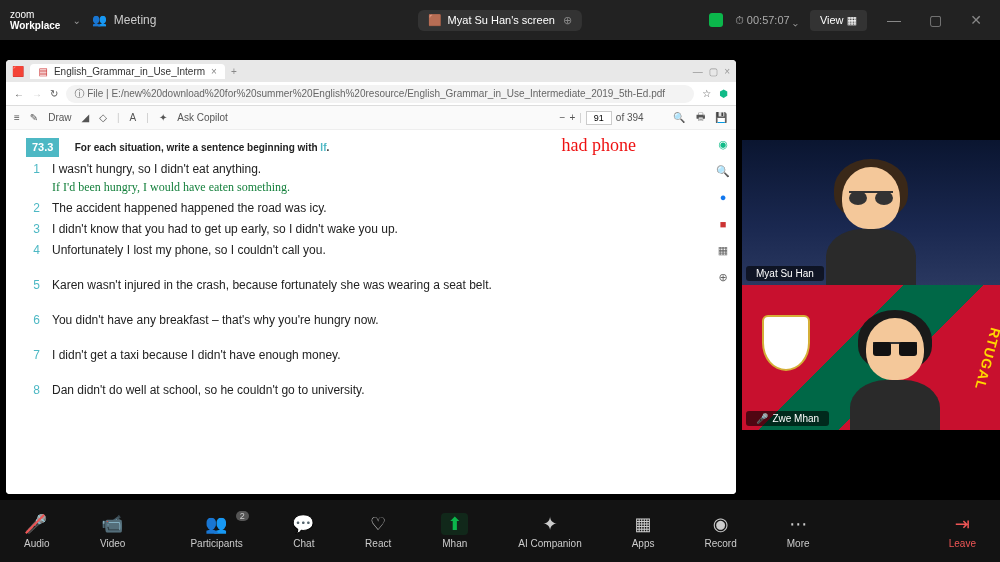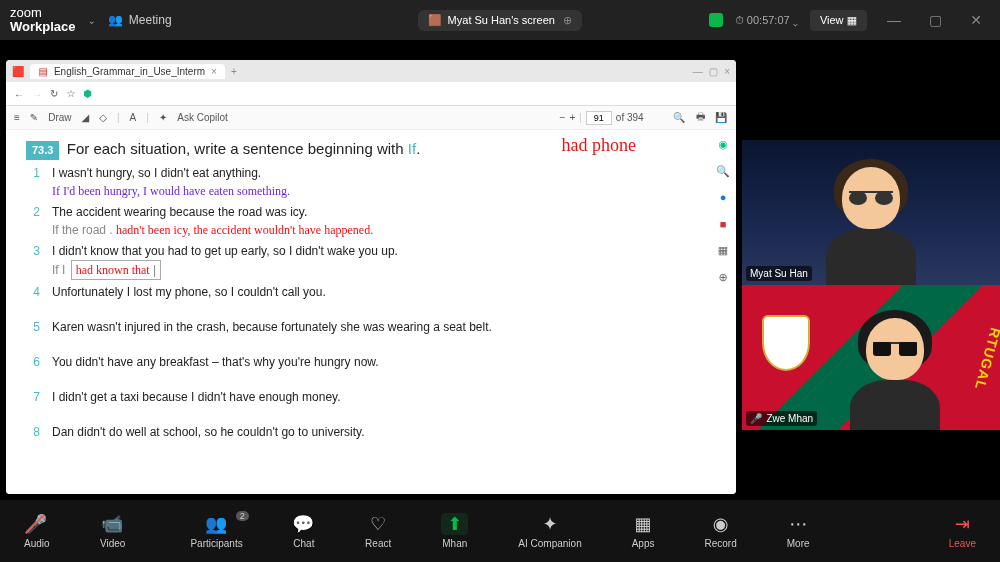--- a/index.html
+++ b/index.html
@@ -1,18 +1,18 @@
 <!DOCTYPE html>
 <html><head>
 <meta charset="utf-8">
 <style>
 *{margin:0;padding:0;box-sizing:border-box;font-family:"Segoe UI",Arial,sans-serif}
 body{width:1000px;height:562px;background:#1a1a1a;overflow:hidden;position:relative;color:#fff}
 .topbar{height:40px;background:#222;display:flex;align-items:center;padding:0 10px;gap:12px;font-size:12px}
-.logo{font-size:13px;line-height:1.1}
+.logo{font-size:10px;line-height:1.1}
 .logo b{font-weight:600}
 .chev{color:#999;font-size:10px}
 .meeting-btn{display:flex;align-items:center;gap:6px;color:#ccc}
 .topbar-center{position:absolute;left:50%;transform:translateX(-50%);display:flex;align-items:center;gap:8px;background:#333;border-radius:6px;padding:4px 10px;font-size:11px}
 .share-pill{display:flex;align-items:center;gap:6px}
 .topbar-right{margin-left:auto;display:flex;align-items:center;gap:12px}
 .shield{width:14px;height:14px;background:#0bb64b;border-radius:3px;display:inline-block}
 .timer{color:#aaa;font-size:11px}
 .view-btn{background:#333;padding:4px 10px;border-radius:4px;font-size:11px}
 .win-btn{color:#888;font-size:14px;padding:0 8px;cursor:pointer}
@@ -25,27 +25,27 @@
 .b-addr{height:24px;background:#fff;border-bottom:1px solid #ddd;display:flex;align-items:center;padding:0 8px;gap:8px;font-size:10px;color:#555}
 .b-url{flex:1;background:#f3f3f3;border-radius:10px;padding:2px 8px;color:#666}
 .b-tools{height:24px;background:#fafafa;border-bottom:1px solid #eee;display:flex;align-items:center;padding:0 8px;gap:10px;font-size:10px;color:#555}
 .b-tools .sep{color:#ccc}
 .page-ctrl{display:flex;align-items:center;gap:4px}
 .page-input{width:26px;height:14px;border:1px solid #ccc;font-size:9px;text-align:center}
 .doc{flex:1;background:#fff;overflow:hidden;position:relative;padding:6px 30px 6px 20px;color:#222;font-size:12px;line-height:1.5}
 .doc-right-icons{position:absolute;right:4px;top:0;bottom:0;width:18px;display:flex;flex-direction:column;align-items:center;gap:10px;padding-top:6px}
 .doc-right-icons span{font-size:11px;color:#666}
 .section-num{background:#4db8c4;color:#fff;padding:1px 6px;font-size:11px;font-weight:600;display:inline-block}
-.section-title{display:inline;font-size:15px;font-weight:400;margin-left:4px;color:#222}
+.section-title{display:inline;font-size:10px;font-weight:700;margin-left:12px;color:#222}
 .if{color:#4db8c4}
 .ex-line{display:flex;gap:12px;margin-top:3px}
 .ex-num{color:#4db8c4;width:14px;text-align:right;font-weight:500}
 .ex-text{flex:1;position:relative}
 .sub{color:#888;margin-left:26px;position:relative}
-.hand{font-family:"Segoe Script","Comic Sans MS",cursive;color:#6d28d9;font-size:12px}
+.hand{font-family:"Segoe Script","Comic Sans MS",cursive;color:#15803d;font-size:12px}
 .anno{position:absolute;color:#e11;font-family:"Segoe Script","Comic Sans MS",cursive;font-weight:500}
 .anno.top{top:2px;right:100px;font-size:18px}
 .underline{text-decoration-color:#e11}
 .typed-box{border:1px solid #aaa;background:#fff;padding:0 4px;display:inline-block;margin-left:2px}
 
 .videos{width:258px;background:#000;padding:0;display:flex;flex-direction:column;position:relative}
 .vid-toolbar{height:100px}
 .vid{width:100%;aspect-ratio:16/9;position:relative;overflow:hidden}
 .vid1{background:linear-gradient(180deg,#0a1530 0%,#1a2850 60%,#2a3860 100%)}
 .vid2{background:linear-gradient(135deg,#c8102e 0%,#c8102e 40%,#006847 40%,#006847 60%,#c8102e 60%)}
@@ -53,21 +53,21 @@
 .head{width:58px;height:62px;background:#f4c89a;border-radius:50% 50% 45% 45%;position:absolute;left:50%;top:8px;transform:translateX(-50%)}
 .hair1{width:74px;height:60px;background:#3a2818;border-radius:50% 50% 40% 40%;position:absolute;left:50%;top:0;transform:translateX(-50%)}
 .body1{width:90px;height:70px;background:#2a2a2a;border-radius:40% 40% 10% 10%;position:absolute;left:50%;bottom:-20px;transform:translateX(-50%)}
 .glasses{position:absolute;left:50%;top:32px;transform:translateX(-50%);width:44px;height:14px;border-top:2px solid #333}
 .glasses::before,.glasses::after{content:"";position:absolute;width:18px;height:14px;background:#333;border-radius:50%;top:-2px}
 .glasses::before{left:0}.glasses::after{right:0}
 .gl2::before,.gl2::after{border-radius:3px;background:#111}
 .hair2{background:#1a1a1a}
 .shield-logo{position:absolute;left:20px;top:30px;width:48px;height:56px;background:#fff;border-radius:6px 6px 50% 50%;border:2px solid #d4af37}
 .vert-text{position:absolute;right:4px;top:10px;bottom:10px;width:30px;color:#ffd700;font-weight:800;font-size:14px;writing-mode:vertical-rl;transform:rotate(15deg);text-align:center;letter-spacing:1px}
-.name-tag{position:absolute;left:4px;bottom:4px;background:rgba(0,0,0,.6);padding:2px 4px;font-size:10px;border-radius:3px;display:flex;align-items:center;gap:4px}
+.name-tag{position:absolute;left:4px;bottom:4px;background:rgba(0,0,0,.6);padding:2px 10px;font-size:10px;border-radius:3px;display:flex;align-items:center;gap:4px}
 .mic-off{color:#e55;font-size:10px}
 .vopts{position:absolute;right:4px;top:104px;background:#333;padding:4px;border-radius:4px;font-size:12px;color:#aaa}
 
 .bottombar{position:absolute;bottom:0;left:0;right:0;height:62px;background:#131313;display:flex;align-items:center;justify-content:center;gap:50px;padding:0 20px}
 .bb-item{display:flex;flex-direction:column;align-items:center;gap:3px;color:#ccc;font-size:10px;cursor:pointer;position:relative}
 .bb-icon{font-size:18px;height:22px;display:flex;align-items:center}
 .bb-item.muted .bb-icon{color:#e55}
 .bb-item.share .bb-icon{color:#0bb64b;background:#0bb64b22;padding:2px 6px;border-radius:4px}
 .bb-item.leave{color:#e55;margin-left:auto;position:absolute;right:24px}
 .bb-item.audio{position:absolute;left:24px}
@@ -114,20 +114,25 @@
         </div>
         <span style="color:#888">+</span>
         <span style="margin-left:auto;color:#999">—</span>
         <span style="color:#999">▢</span>
         <span style="color:#999">×</span>
       </div>
       <div class="b-addr">
         <span>←</span>
         <span style="color:#ccc">→</span>
         <span>↻</span>
+        <div class="b-url">
+          <span>ⓘ</span>
+          <span>File</span> |
+          <span>E:/new%20download%20for%20summer%20English%20resource/English_Grammar_in_Use_Intermediate_2019_5th-Ed.pdf</span>
+        </div>
         <span>☆</span>
         <span style="color:#1b8">⬢</span>
       </div>
       <div class="b-tools">
         <span>≡</span>
         <span>✎</span>
         <span>Draw</span>
         <span>◢</span>
         <span>◇</span>
         <span class="sep">|</span>
@@ -154,28 +159,26 @@
             <span>For each situation, write a sentence beginning with </span><span class="if">If</span><span>.</span>
           </span>
         </div>
         <div class="ex-line">
             <span class="ex-num">1</span>
             <span class="ex-text">I wasn't hungry, so I didn't eat anything.</span>
           </div>
         <div class="sub hand">If I'd been hungry, I would have eaten something.</div>
         <div class="ex-line">
             <span class="ex-num">2</span>
-            <span class="ex-text"><span>The accident wearing because the road </span><span class="underline">was </span><span>icy.</span></span>
-          </div>
-        <div class="sub"><span style="color:#888">If the road .</span> <span class="anno" style="position:static">hadn't been icy, the accident wouldn't have happened.</span></div>
+            <span class="ex-text"><span>The accident happened happened the road </span><span class="underline">was </span><span>icy.</span></span>
+          </div>
         <div class="ex-line">
             <span class="ex-num">3</span>
             <span class="ex-text">I didn't know that you had to get up early, so I didn't wake you up.</span>
           </div>
-        <div class="sub"><span style="color:#888">If I </span><span class="typed-box"><span class="anno" style="position:static;font-size:12px">had known that</span> |</span></div>
         <div class="ex-line">
             <span class="ex-num">4</span>
             <span class="ex-text">Unfortunately I lost my phone, so I couldn't call you.</span>
           </div>
         <div class="sub" style="height:14px"></div>
         <div class="ex-line">
             <span class="ex-num">5</span>
             <span class="ex-text">Karen wasn't injured in the crash, because fortunately she was wearing a seat belt.</span>
           </div>
         <div class="sub" style="height:14px"></div>

